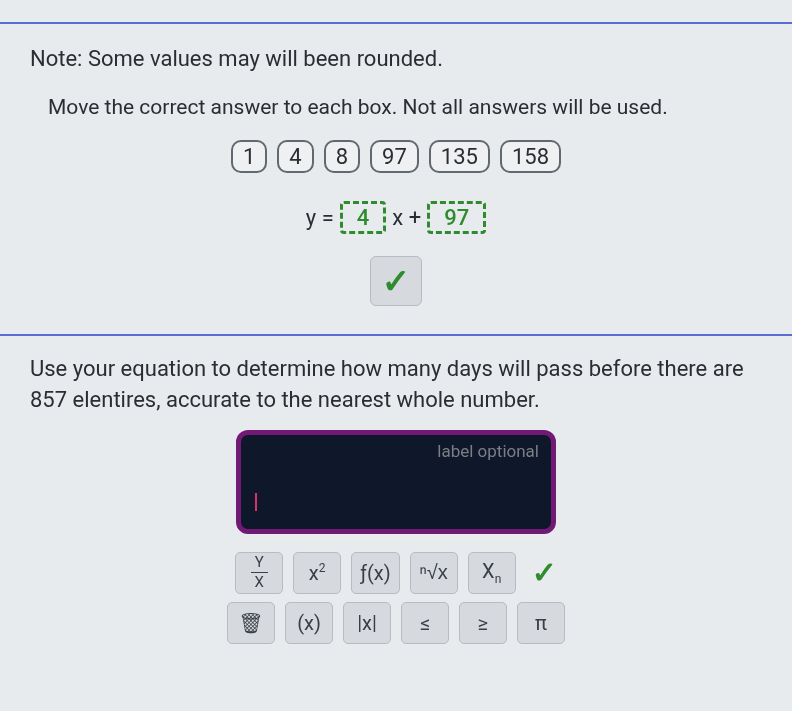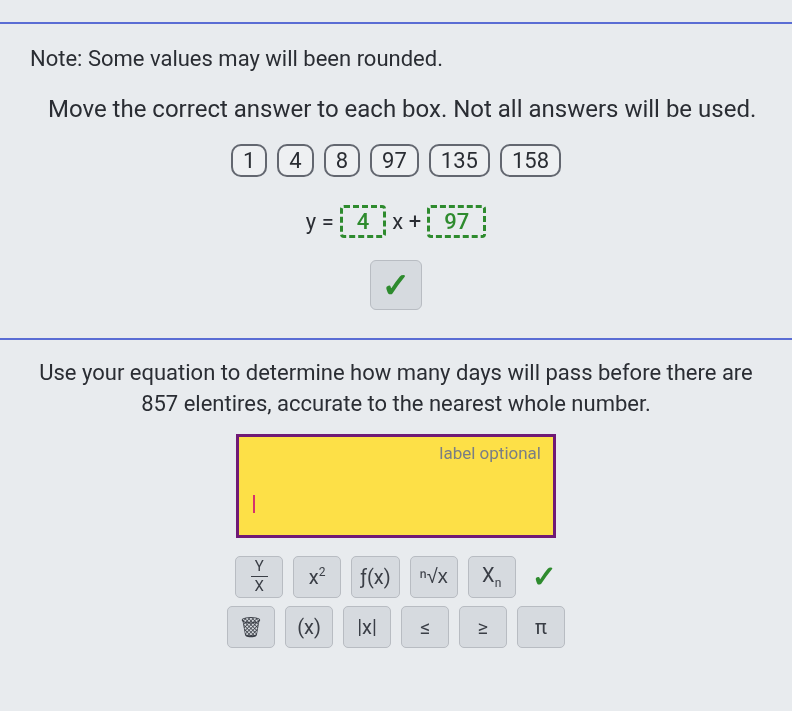--- a/index.html
+++ b/index.html
@@ -18,21 +18,21 @@
     .section1 {
       padding: 20px 30px 18px 30px;
     }
     .question-text {
       font-size: 22px;
       line-height: 1.4;
       color: #2a2d33;
       margin-bottom: 6px;
     }
     .instruction {
-      font-size: 24px;
+      font-size: 21px;
       line-height: 1.4;
       margin-left: 18px;
       margin-top: 18px;
     }
     .tiles-row {
       display: flex;
       justify-content: center;
       gap: 10px;
       margin-top: 18px;
     }
@@ -81,33 +81,32 @@
       color: #2e8b2e;
       font-size: 34px;
       font-weight: bold;
     }
     .divider {
       border-top: 2px solid #5a6dd4;
       margin-top: 10px;
     }
     .section2 {
       padding: 18px 30px 10px 30px;
-      text-align: center;
     }
     .input-container {
       display: flex;
       justify-content: center;
       margin-top: 14px;
     }
     .answer-box {
       width: 320px;
       height: 104px;
-      border: 3px solid #701a75;
-      border-radius: 0;
-      background: #fde047;
+      border: 5px solid #701a75;
+      border-radius: 12px;
+      background: #0f172a;
       position: relative;
       padding: 6px 10px;
     }
     .label-optional {
       position: absolute;
       top: 6px;
       right: 12px;
       color: #7a7e85;
       font-size: 17px;
     }

